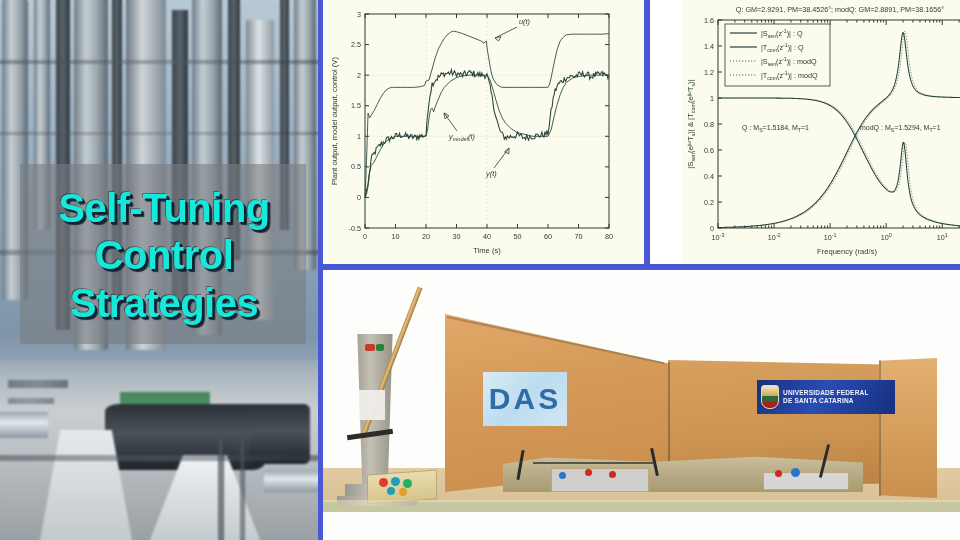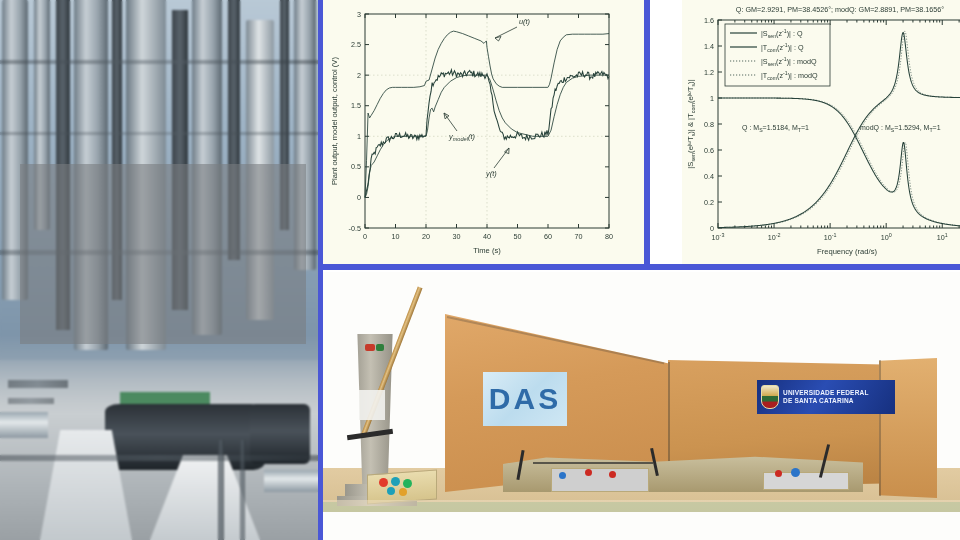--- a/index.html
+++ b/index.html
@@ -116,20 +116,25 @@
     <div class="lp-pipe" style="left:264px;top:470px; width:54px;  height:22px;"></div>
     <div class="lp-dark" style="left:0;   top:455px; width:318px; height:6px; opacity:.5;"></div>
     <div class="lp-dark" style="left:218px;top:440px; width:6px;  height:100px; opacity:.7;"></div>
     <div class="lp-dark" style="left:240px;top:440px; width:5px;  height:100px; opacity:.6;"></div>
     <div class="lp-dark" style="left:8px;  top:380px; width:60px; height:8px; opacity:.55;"></div>
     <div class="lp-dark" style="left:8px;  top:398px; width:46px; height:6px; opacity:.45;"></div>
     <div class="lp-blur"></div>
   </div>
 
   <div class="title-band"></div>
+  <div class="title-text">
+    <span>Self-Tuning</span>
+    <span>Control</span>
+    <span>Strategies</span>
+  </div>
 
   <div class="bluebar" style="left:318px; top:0; width:5px; height:540px;"></div>
   <div class="bluebar" style="left:644px; top:0; width:6px; height:270px;"></div>
   <div class="bluebar" style="left:323px; top:264px; width:637px; height:6px;"></div>
 
   <div class="panel" style="left:323px; top:0; width:321px; height:264px;">
     <svg class="chart-svg" width="321" height="264" viewBox="0 0 321 264">
       <rect class="plot-bg" x="0" y="0" width="321" height="264"></rect>
       <g id="c1-grid">
           <line class="grid" x1="103" y1="14" x2="103" y2="228"></line>

